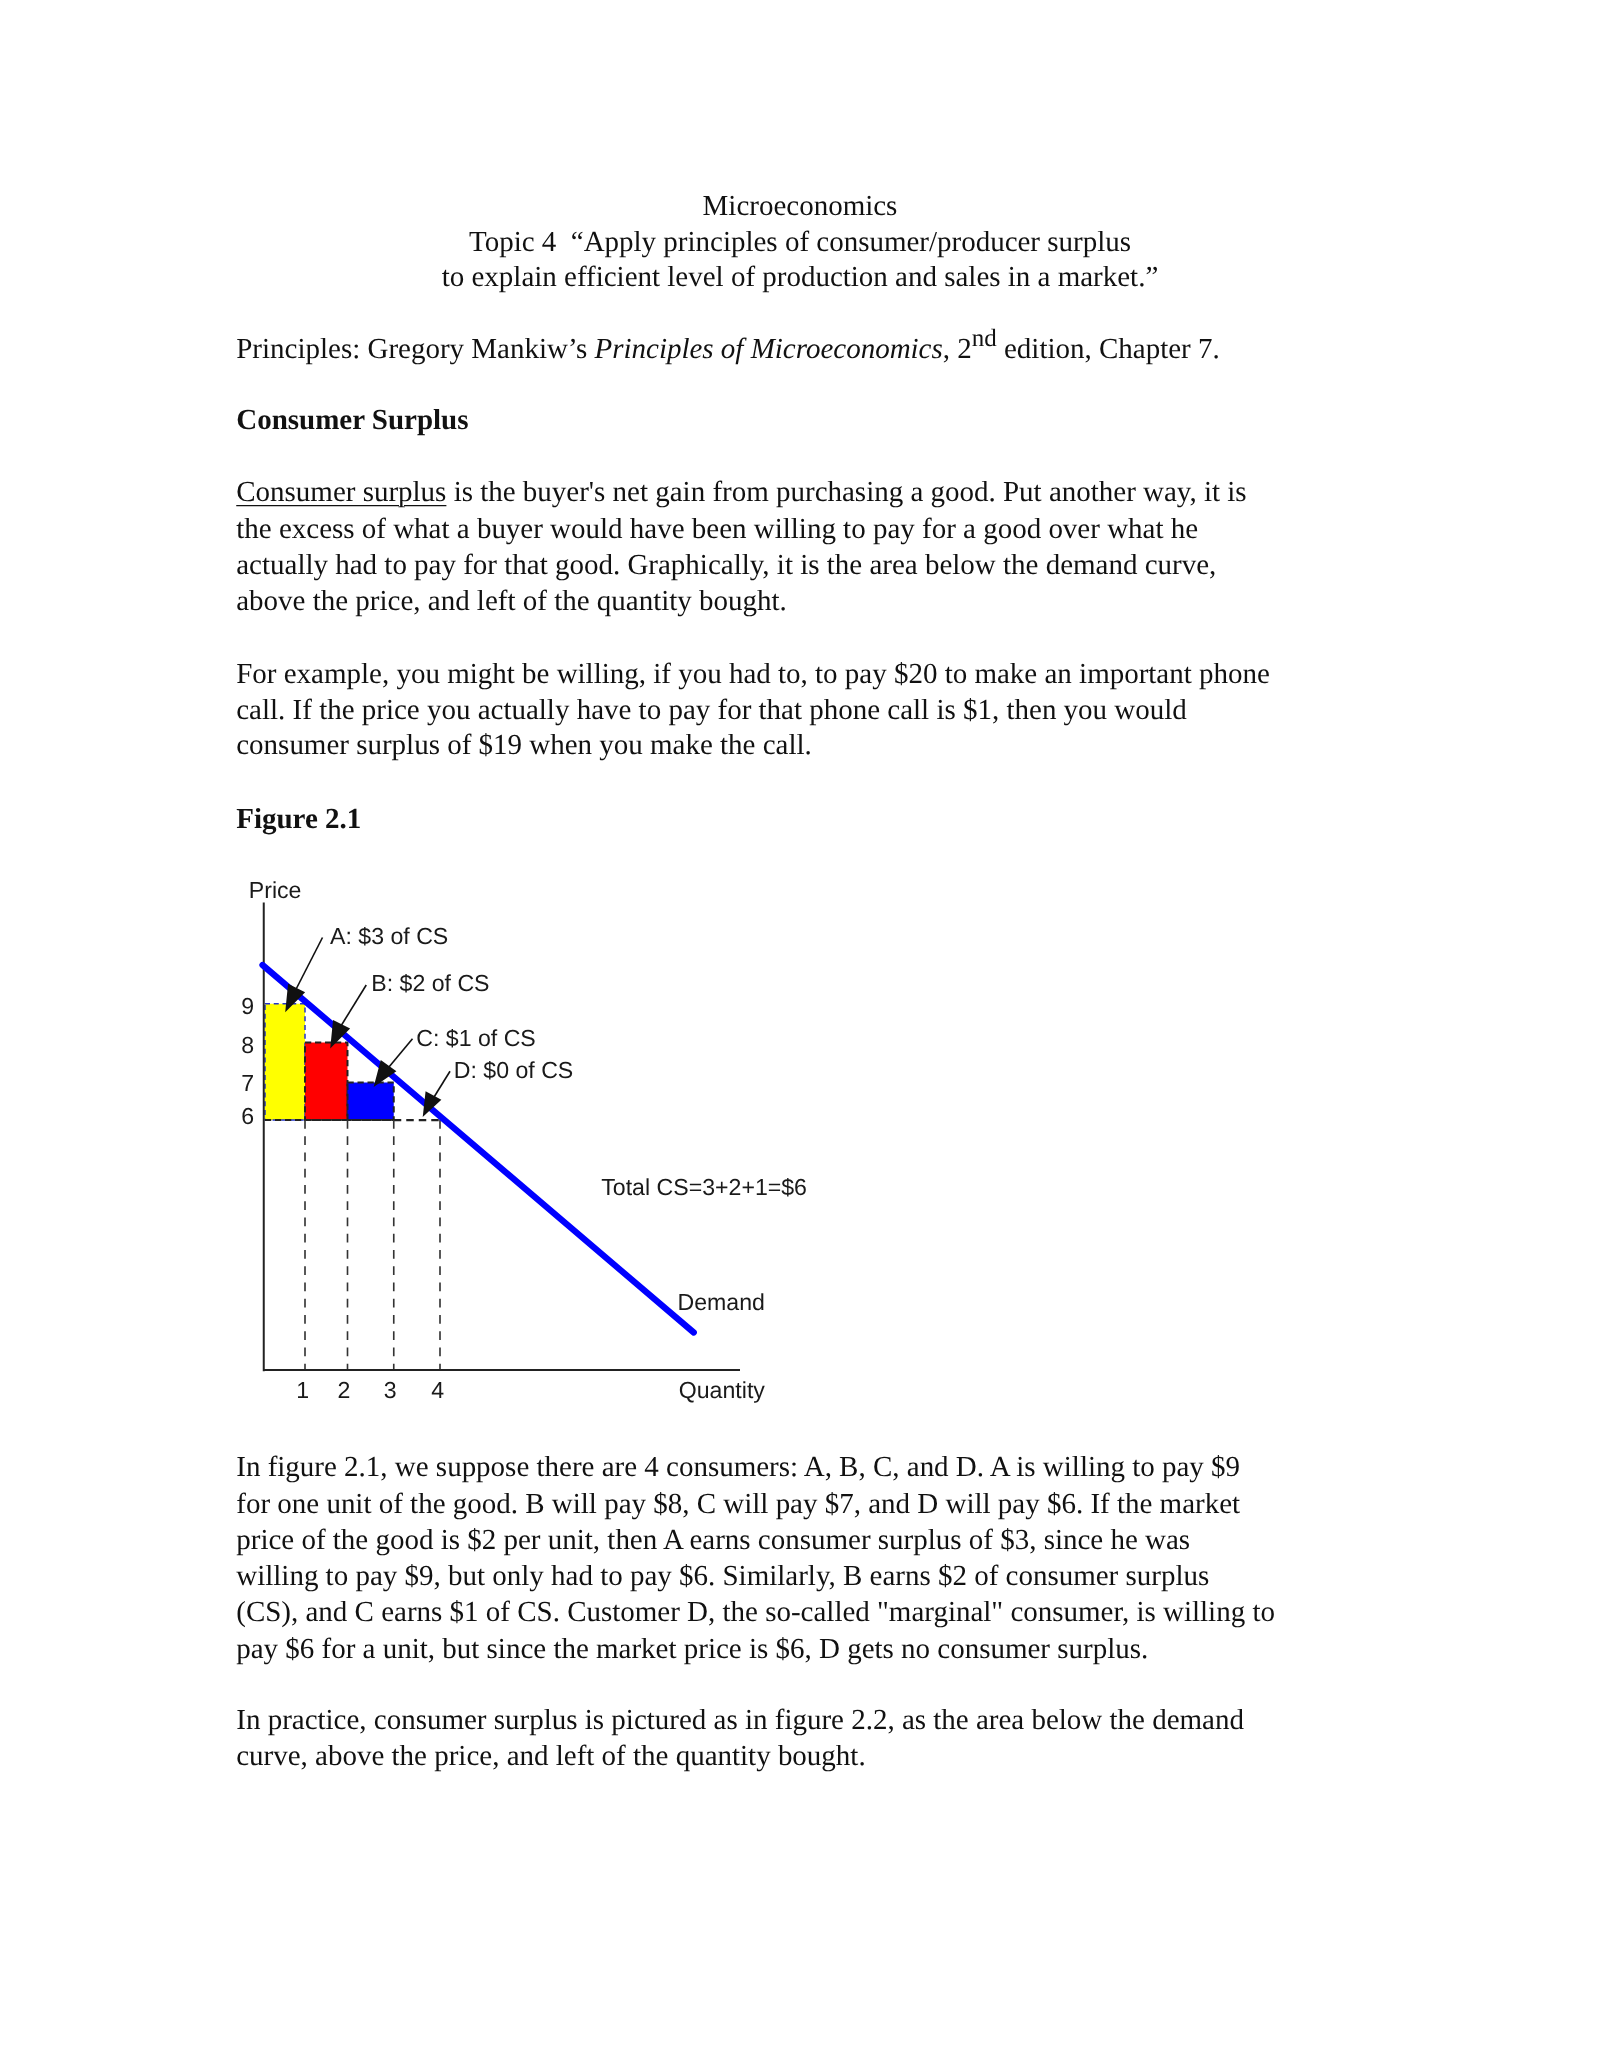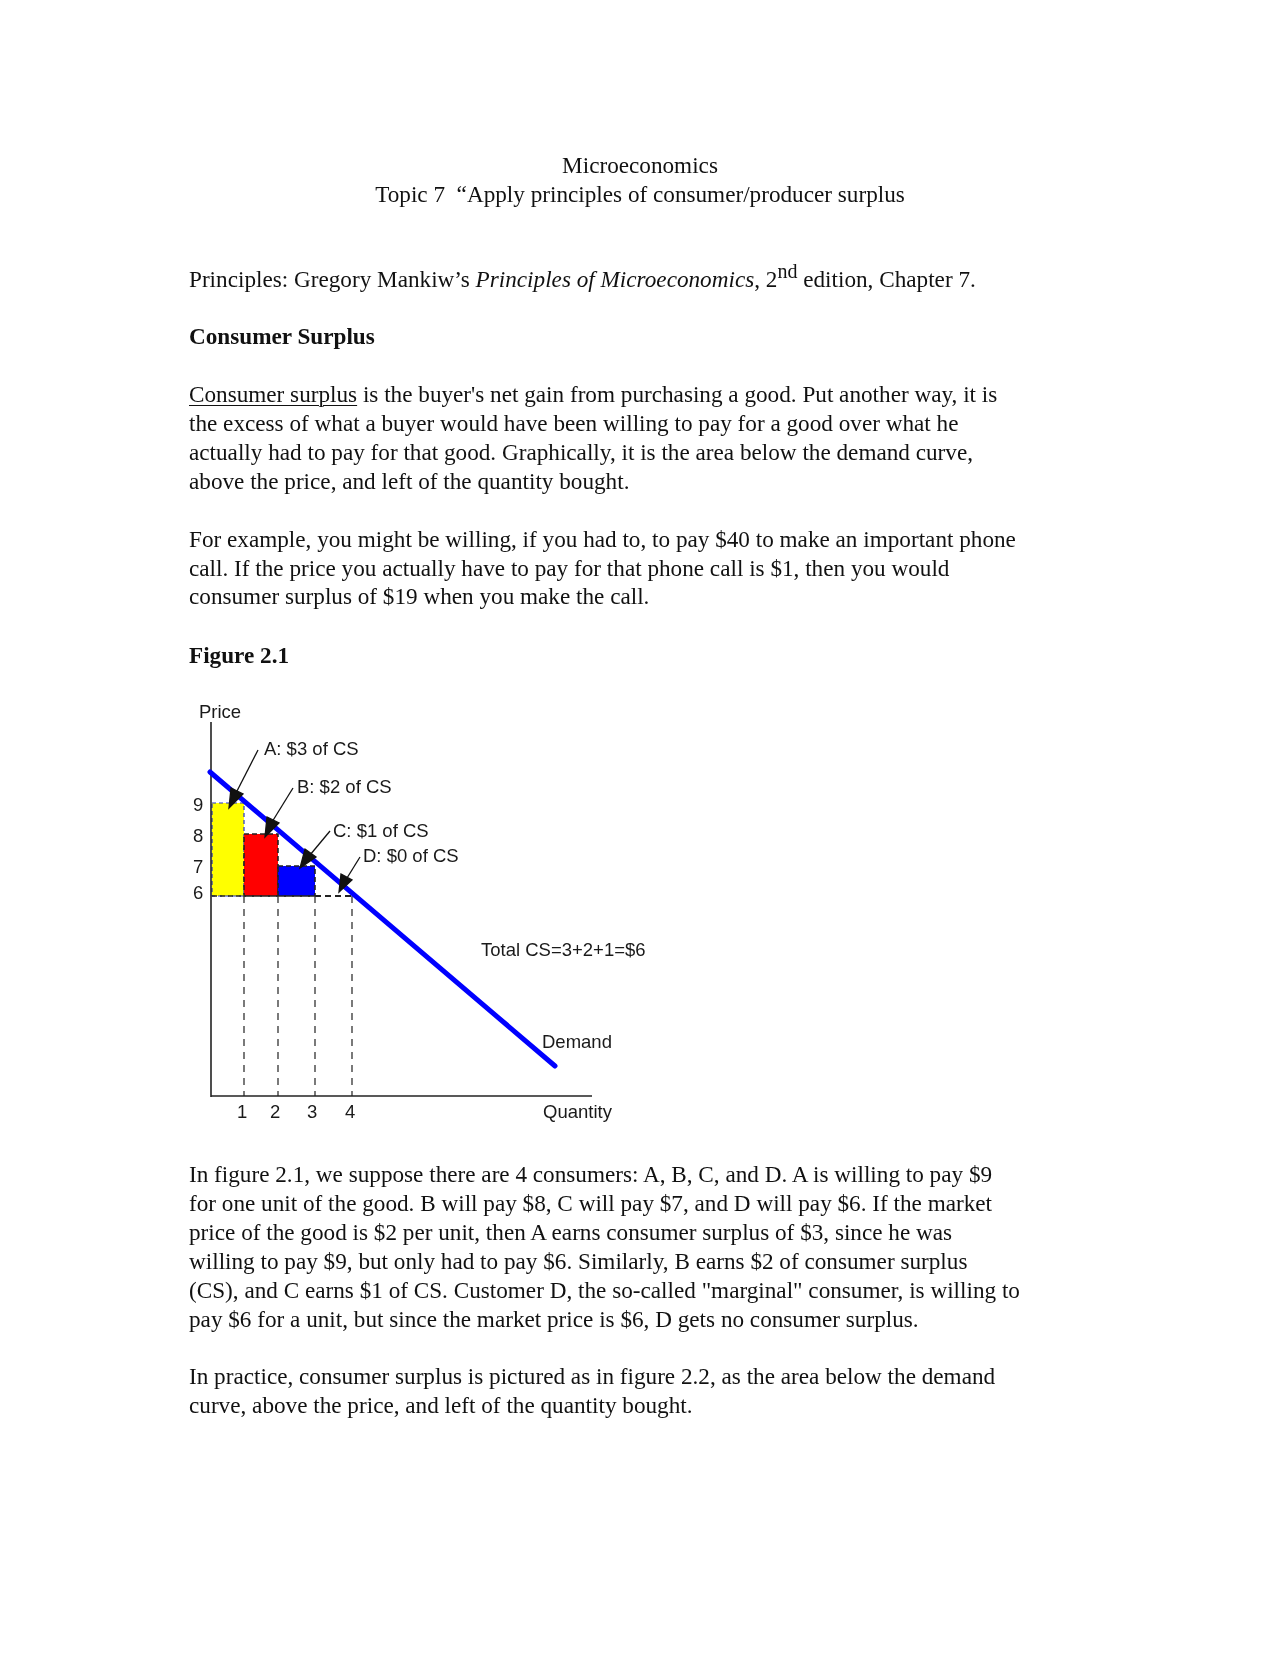--- a/index.html
+++ b/index.html
@@ -13,37 +13,38 @@
   sup { font-size: 20px; vertical-align: 0; position: relative; top: -9px; }
   .chart { position: absolute; left: 0; top: 0; width: 1280px; height: 1656px; pointer-events: none; }
   .chart text { font-family: "Liberation Sans", "DejaVu Sans", sans-serif; fill: #1a1a1a; font-size: 18.5px; }
 </style>
 </head>
 <body>
 
 <div class="page serif">
 
   <div class="center" style="top:151px">Microeconomics</div>
-  <div class="center" style="top:180px; white-space:pre">Topic 7  “Apply principles of consumer/producer surplus</div>
+  <div class="center" style="top:180px; white-space:pre">Topic 4  “Apply principles of consumer/producer surplus</div>
+  <div class="center" style="top:208px">to explain efficient level of production and sales in a market.”</div>
 
   <div class="line" style="top:265px">
     <span>Principles: Gregory Mankiw’s </span><i>Principles of Microeconomics</i><span>, 2</span><sup>nd</sup><span> edition, Chapter 7.</span>
   </div>
 
   <div class="line bold" style="top:322px">Consumer Surplus</div>
 
   <div>
     <div class="line" style="top:380px"><span class="u">Consumer surplus</span><span style="white-space:pre"> is the buyer's net gain from purchasing a good. Put another way, it is</span></div>
     <div class="line" style="top:409px">the excess of what a buyer would have been willing to pay for a good over what he</div>
     <div class="line" style="top:438px">actually had to pay for that good. Graphically, it is the area below the demand curve,</div>
     <div class="line" style="top:467px">above the price, and left of the quantity bought.</div>
   </div>
 
   <div>
-    <div class="line" style="top:525px">For example, you might be willing, if you had to, to pay $40 to make an important phone</div>
+    <div class="line" style="top:525px">For example, you might be willing, if you had to, to pay $20 to make an important phone</div>
     <div class="line" style="top:554px">call. If the price you actually have to pay for that phone call is $1, then you would</div>
     <div class="line" style="top:582px">consumer surplus of $19 when you make the call.</div>
   </div>
 
   <div class="line bold" style="top:641px">Figure 2.1</div>
 
   <svg class="chart" viewBox="0 0 1280 1656">
 
     <rect x="212" y="803" width="32" height="93" fill="#ffff00" stroke="#2233cc" stroke-width="1.2" stroke-dasharray="4,3"></rect>
     <rect x="244" y="834" width="34" height="62" fill="#ff0000" stroke="#222" stroke-width="1.6" stroke-dasharray="5,3"></rect>

